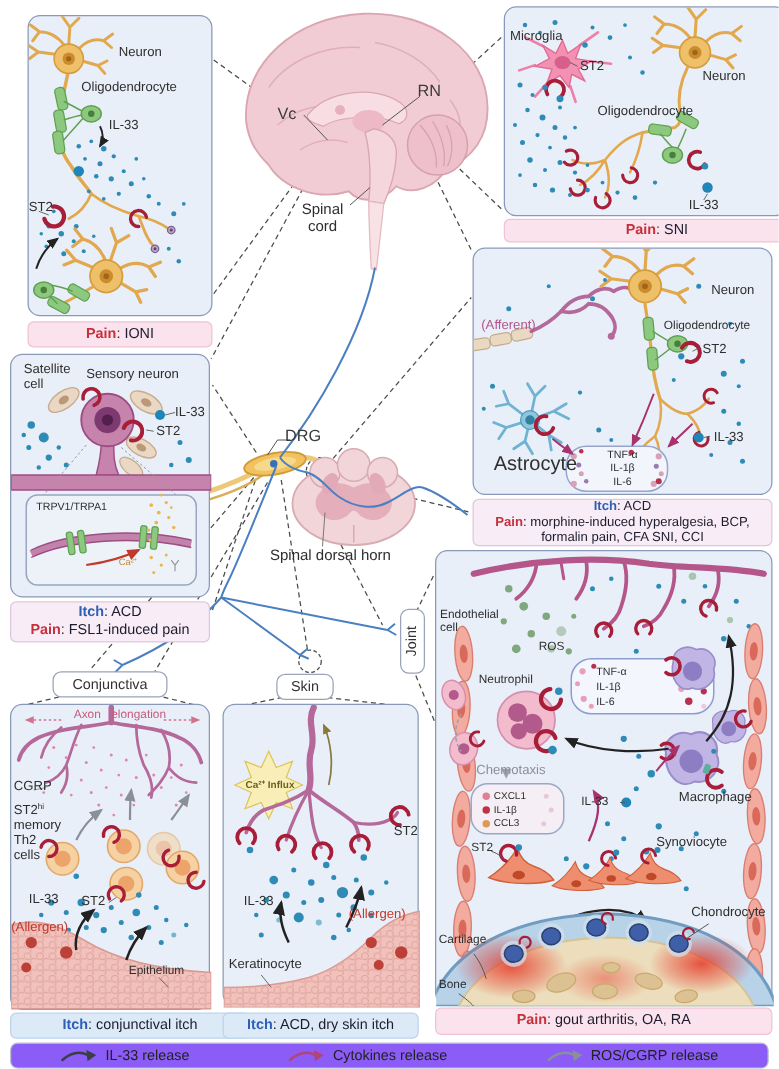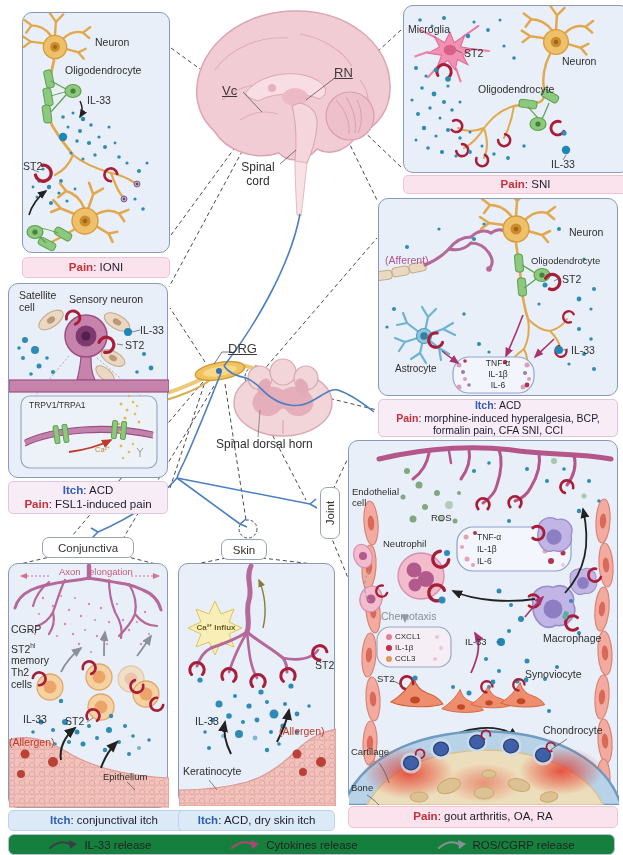--- a/index.html
+++ b/index.html
@@ -2,22 +2,22 @@
 <html><head>
 <meta charset="utf-8">
 <style>
   html,body{margin:0;padding:0;background:#fff;}
   #fig{position:relative;width:623px;height:855px;background:#ffffff;font-family:"Liberation Sans",sans-serif;overflow:hidden;}
   svg.layer{position:absolute;left:0;top:0;z-index:1;}
   .panel{position:absolute;background:#e9eff8;border:1.5px solid #8b99b8;border-radius:10px;box-sizing:border-box;z-index:2;}
   .panel>svg{position:absolute;left:0;top:0;}
   .lbl{position:absolute;font-size:9.5px;line-height:1.13;color:#2e2e2e;white-space:nowrap;z-index:5;}
   .lbl.md{font-size:10.5px;}
-  .lbl.lg{font-size:10px;}
-  .lbl.xl{font-size:13px;color:#3a3a3a;text-decoration:underline;}
+  .lbl.lg{font-size:16px;}
+  .lbl.xl{font-size:13px;color:#3a3a3a;}
   .lbl.c{text-align:center;}
   .mauve{color:#b0568c;}
   .pinktx{color:#c85a7e;}
   .redtx{color:#c0392b;}
   .graytx{color:#8a8f98;}
   .olivetx{color:#6e5e1e;font-weight:bold;}
   .catx{color:#c08a30;}
   .dmgtx{color:#a02820;font-weight:bold;}
   .caption{position:absolute;border-radius:5px;display:flex;flex-direction:column;align-items:center;justify-content:center;
            font-size:11.5px;color:#1c1c2e;z-index:6;box-sizing:border-box;line-height:1.18;text-align:center;padding:1px 4px;}
@@ -25,21 +25,21 @@
   .cap-blue{background:#dce9f7;border:1px solid #bdd3ec;}
   .cap-lav{background:#f8ecf6;border:1px solid #ddc7dd;}
   .caprow{display:block;}
   .caprow.small{font-size:10.5px;white-space:normal;}
   .kw{font-weight:bold;}
   .kw-pain{color:#c5303a;}
   .kw-itch{color:#2e5fb5;}
   .titlebox{position:absolute;background:#fff;border:1.2px solid #9aa3b8;border-radius:7px;display:flex;align-items:center;
             justify-content:center;font-size:11.5px;color:#333;z-index:6;box-sizing:border-box;}
   .vtext{transform:rotate(-90deg);white-space:nowrap;}
-  .legend{position:absolute;left:8px;top:834px;width:607px;height:21px;background:#15803d;border:1px solid #b9c0cf;
+  .legend{position:absolute;left:8px;top:834px;width:607px;height:21px;background:#8b5cf6;border:1px solid #b9c0cf;
           border-radius:6px;display:flex;align-items:center;justify-content:space-around;z-index:6;box-sizing:border-box;}
   .legend .item{display:flex;align-items:center;gap:6px;font-size:11.5px;color:#222;}
   sup{font-size:6.5px;}
 </style>
 </head>
 <body>
 
 <div id="fig">
 
   <svg class="layer" width="623" height="855" viewBox="0 0 623 855">
@@ -872,21 +872,21 @@
     <div class="lbl" style="left:46px;top:191px;font-size:8px;">CXCL1</div>
     <div class="lbl" style="left:46px;top:202px;font-size:8px;">IL-1β</div>
     <div class="lbl" style="left:46px;top:213px;font-size:8px;">CCL3</div>
     <div class="lbl" style="left:128px;top:92px;font-size:8.5px;">TNF-α</div>
     <div class="lbl" style="left:128px;top:104px;font-size:8.5px;">IL-1β</div>
     <div class="lbl" style="left:128px;top:116px;font-size:8.5px;">IL-6</div>
     <div class="lbl" style="left:116px;top:196px;">IL-33</div>
     <div class="lbl md" style="left:194px;top:192px;">Macrophage</div>
     <div class="lbl" style="left:28px;top:233px;">ST2</div>
     <div class="lbl md" style="left:176px;top:228px;">Synoviocyte</div>
-    <div class="lbl md" style="left:194px;top:284px;">Chondrocyte</div>
+    <div class="lbl md" style="left:204px;top:284px;">Chondrocyte</div>
     <div class="lbl" style="left:2px;top:306px;">Cartilage</div>
     <div class="lbl" style="left:2px;top:342px;">Bone</div>
   </div>
   <div class="caption cap-pink" style="left:348px;top:806px;width:270px;height:22px;">
     <span class="caprow"><span class="kw kw-pain">Pain</span><span>: </span><span>gout arthritis, OA, RA</span></span>
   </div>
 
   <div class="legend">
     <div class="item">
       <svg width="30" height="12" viewBox="0 0 30 12">

